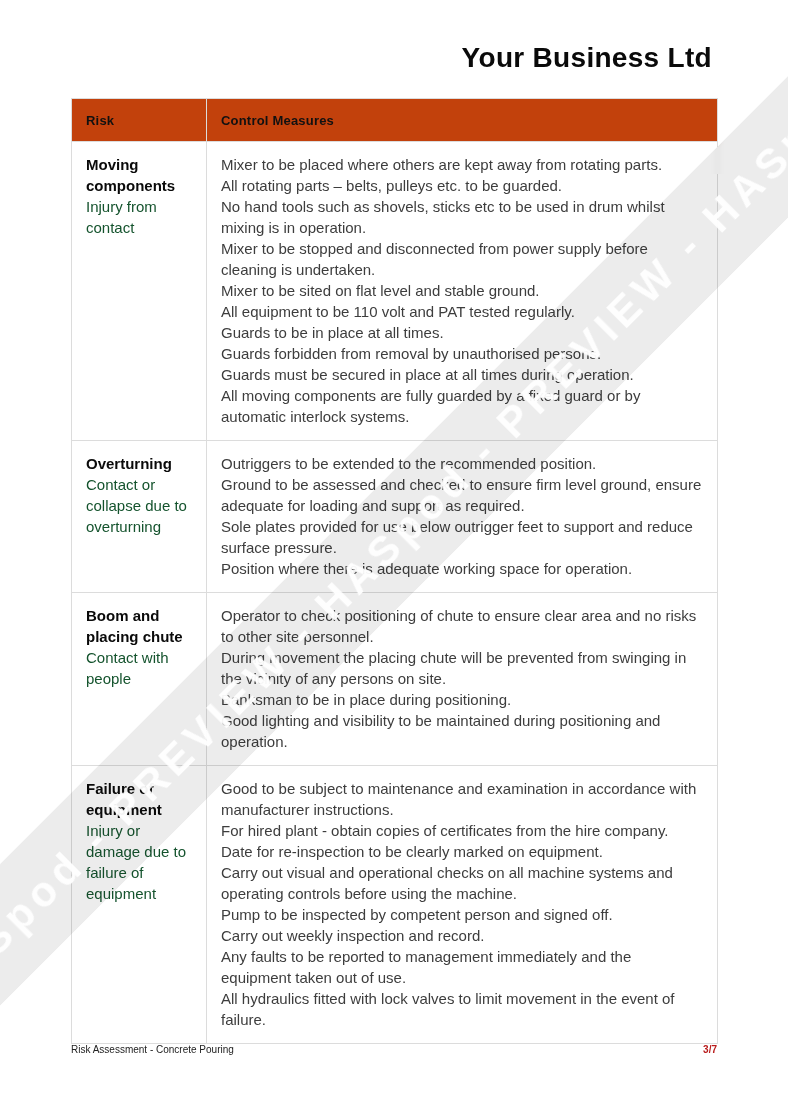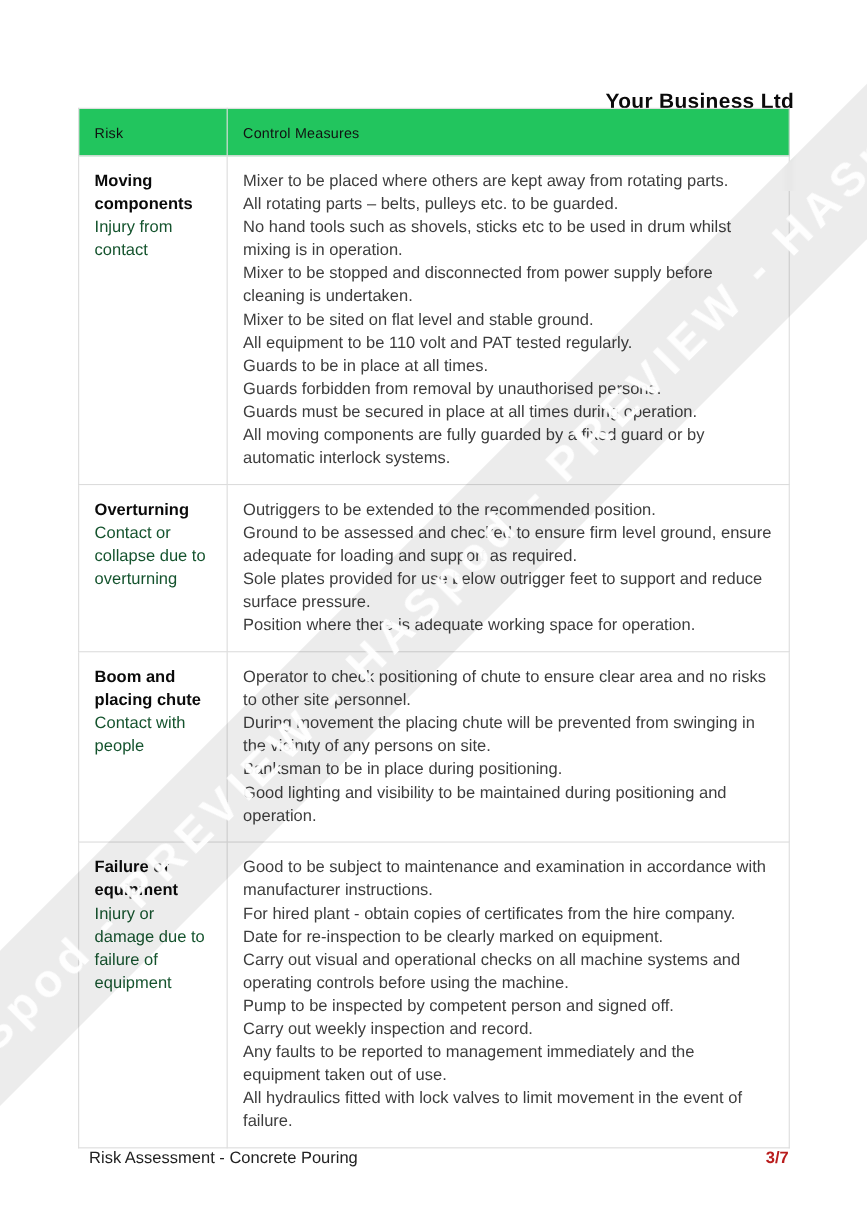--- a/index.html
+++ b/index.html
@@ -8,46 +8,45 @@
     width: 788px;
     height: 1114px;
     background: #ffffff;
     overflow: hidden;
     font-family: "Liberation Sans", sans-serif;
     color: #383838;
   }
   .company-title {
     position: absolute;
     top: 42px;
-    right: 66px;
-    font-size: 19px;
+    right: 76px;
+    font-size: 28px;
     font-weight: 800;
     letter-spacing: 0.3px;
     color: #0a0a0a;
     white-space: nowrap;
-    margin-top: 40px;
   }
   table.risk-table {
     position: absolute;
     left: 71px;
     top: 98px;
     width: 646px;
     border-collapse: collapse;
     table-layout: fixed;
   }
   .risk-table th, .risk-table td {
     border: 1px solid #dcdcdc;
     vertical-align: top;
     text-align: left;
   }
   .risk-table th {
-    background: #22c55e;
+    background: #c2410c;
     padding: 14px 14px 13px 14px;
     font-size: 13px;
-    font-weight: 400;
+    font-weight: 700;
     color: #111111;
     letter-spacing: 0.2px;
   }
   .col-risk  { width: 135px; }
   .col-ctrl  { width: 511px; }
   .risk-table td {
     padding: 12px 14px 13px 14px;
     font-size: 15px;
     line-height: 21px;
   }
@@ -75,27 +74,27 @@
   }
   .watermark-text {
     font-size: 42px;
     font-weight: 700;
     letter-spacing: 6px;
     color: rgba(255, 255, 255, 0.95);
     white-space: nowrap;
   }
   .footer {
     position: absolute;
-    left: 81px;
+    left: 71px;
     right: 71px;
     top: 1044px;
     display: flex;
     justify-content: space-between;
     align-items: flex-end;
-    font-size: 15px;
+    font-size: 10px;
     color: #222222;
   }
   .footer .page-num { font-weight: 700; color: #b91c1c; }
 </style>
 </head>
 <body>
 
 <div class="page">
 
   <div class="company-title">Your Business Ltd</div>

